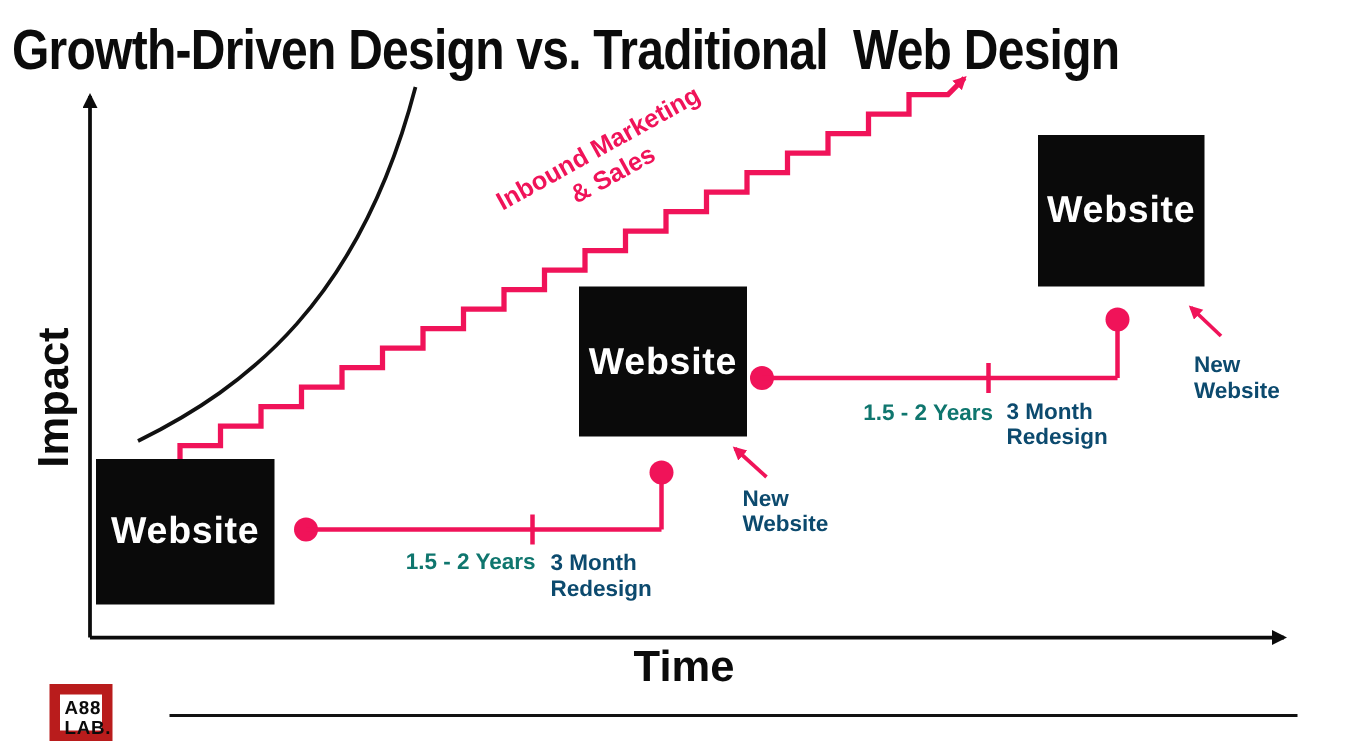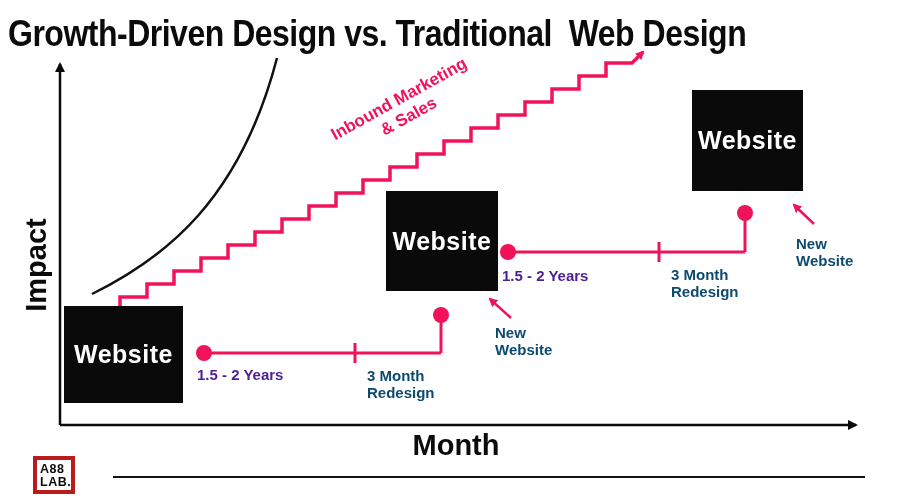--- a/index.html
+++ b/index.html
@@ -60,34 +60,34 @@
   }
   .inbound-label {
     left: 302px; top: 88px;
     width: 204px;
     text-align: center;
     font-size: 17px;
     line-height: 20px;
     color: #f01359;
     transform: rotate(-29deg);
   }
-  .wait-label { font-size: 15px; color: #4c1d95; text-align: left; width: 160px; }
+  .wait-label { font-size: 15px; color: #0f766e; text-align: right; width: 160px; }
   #wait-label-1 { left: 197px; top: 366px; }
   #wait-label-2 { left: 502px; top: 267px; }
   .redesign-label { font-size: 15px; line-height: 17px; color: #0c4a6e; }
   #redesign-label-1 { left: 367px; top: 367px; }
   #redesign-label-2 { left: 671px; top: 266px; }
   .new-website-label { font-size: 15px; line-height: 17px; color: #0c4a6e; }
   #new-website-label-1 { left: 495px; top: 324px; }
   #new-website-label-2 { left: 796px; top: 235px; }
   .logo {
     position: absolute;
     left: 33px; top: 456px;
     width: 42px; height: 38px;
-    border: 4px solid #b91c1c;
+    border: 7px solid #b91c1c;
     font-size: 12.5px;
     line-height: 13px;
     font-weight: bold;
     padding: 3px 0 0 3px;
     letter-spacing: 0.5px;
   }
 </style>
 </head>
 <body>
 
@@ -138,21 +138,21 @@
     <span>Website</span>
   </div>
   <div id="website-box-2" class="website-box">
     <span>Website</span>
   </div>
   <div id="website-box-3" class="website-box">
     <span>Website</span>
   </div>
 
   <div class="lbl impact-label">Impact</div>
-  <div class="lbl time-label">Month</div>
+  <div class="lbl time-label">Time</div>
 
   <div class="lbl inbound-label">
     <div>Inbound Marketing</div>
     <div>&amp; Sales</div>
   </div>
 
   <div id="wait-label-1" class="lbl wait-label">1.5 - 2 Years</div>
   <div id="redesign-label-1" class="lbl redesign-label">
     <div>3 Month</div>
     <div>Redesign</div>

